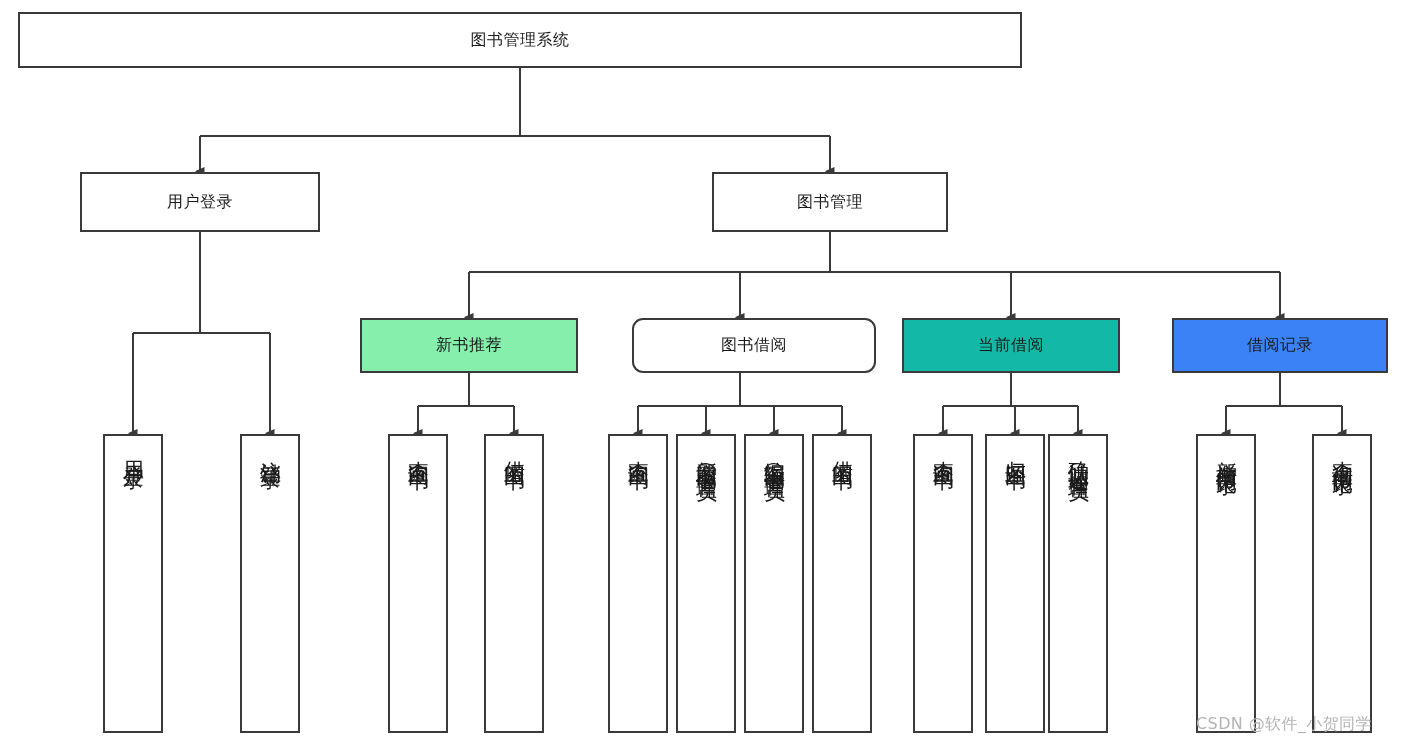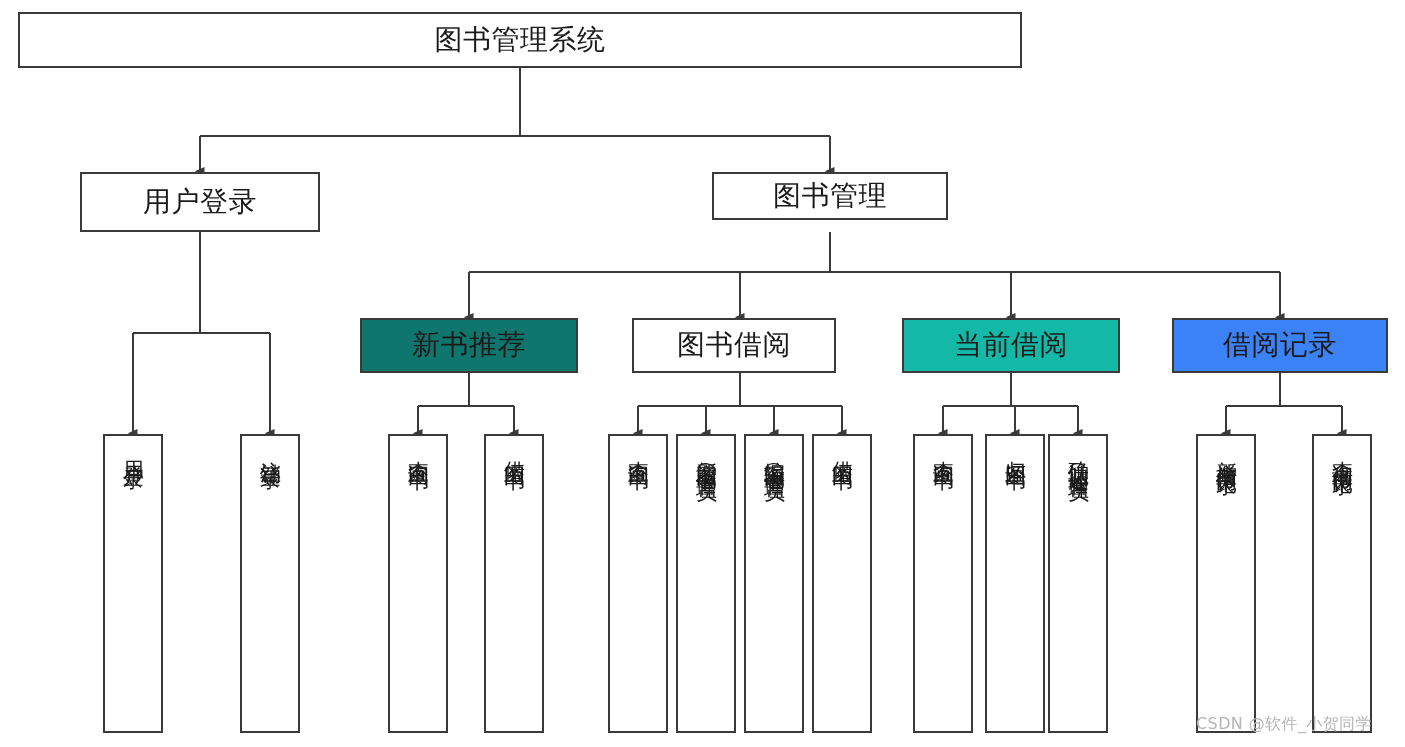--- a/index.html
+++ b/index.html
@@ -31,21 +31,21 @@
     position: absolute;
     box-sizing: border-box;
     background: #ffffff;
     border: 2px solid #3a3a3a;
     display: flex;
     align-items: center;
     justify-content: center;
     color: #1a1a1a;
   }
   .node-label {
-    font-size: 28px;
+    font-size: 16px;
     line-height: 1.15;
     letter-spacing: 0.5px;
     white-space: nowrap;
     color: #1a1a1a;
   }
   .node.leaf {
     align-items: flex-start;
     justify-content: center;
     padding-top: 8px;
   }
@@ -114,27 +114,27 @@
         <line x1="1342" y1="406" x2="1342" y2="433" stroke="#3a3a3a" stroke-width="2.4" fill="none" shape-rendering="crispEdges" marker-end="url(#arrowhead)"></line>
       </g>
   </svg>
   <div id="node-layer">
       <div class="node" style="left: 18px; top: 12px; width: 1004px; height: 56px; border-color: rgb(58, 58, 58); background: rgb(255, 255, 255);">
         <span class="node-label" style="color: rgb(26, 26, 26);">图书管理系统</span>
       </div>
       <div class="node" style="left: 80px; top: 172px; width: 240px; height: 60px; border-color: rgb(58, 58, 58); background: rgb(255, 255, 255);">
         <span class="node-label" style="color: rgb(26, 26, 26);">用户登录</span>
       </div>
-      <div class="node" style="left: 712px; top: 172px; width: 236px; height: 48px; border-color: rgb(58, 58, 58); background: rgb(255, 255, 255);">
+      <div class="node" style="left: 712px; top: 172px; width: 236px; height: 60px; border-color: rgb(58, 58, 58); background: rgb(255, 255, 255);">
         <span class="node-label" style="color: rgb(26, 26, 26);">图书管理</span>
       </div>
-      <div class="node" style="left: 360px; top: 318px; width: 218px; height: 55px; border-color: rgb(58, 58, 58); background: #0f766e;">
+      <div class="node" style="left: 360px; top: 318px; width: 218px; height: 55px; border-color: rgb(58, 58, 58); background: #86efac;">
         <span class="node-label" style="color: rgb(26, 26, 26);">新书推荐</span>
       </div>
-      <div class="node" style="left: 632px; top: 318px; width: 204px; height: 55px; border-color: rgb(58, 58, 58); background: rgb(255, 255, 255);">
+      <div class="node" style="left: 632px; top: 318px; width: 244px; height: 55px; border-color: rgb(58, 58, 58); background: rgb(255, 255, 255); border-radius: 11px;">
         <span class="node-label" style="color: rgb(26, 26, 26);">图书借阅</span>
       </div>
       <div class="node" style="left: 902px; top: 318px; width: 218px; height: 55px; border-color: rgb(58, 58, 58); background: #14b8a6;">
         <span class="node-label" style="color: rgb(26, 26, 26);">当前借阅</span>
       </div>
       <div class="node" style="left: 1172px; top: 318px; width: 216px; height: 55px; border-color: rgb(58, 58, 58); background: #3b82f6;">
         <span class="node-label" style="color: rgb(26, 26, 26);">借阅记录</span>
       </div>
       <div class="node leaf" style="left: 103px; top: 434px; width: 60px; height: 299px; border-color: rgb(58, 58, 58); background: rgb(255, 255, 255);">
         <span class="node-label" style="color: rgb(26, 26, 26);">用户登录</span>

